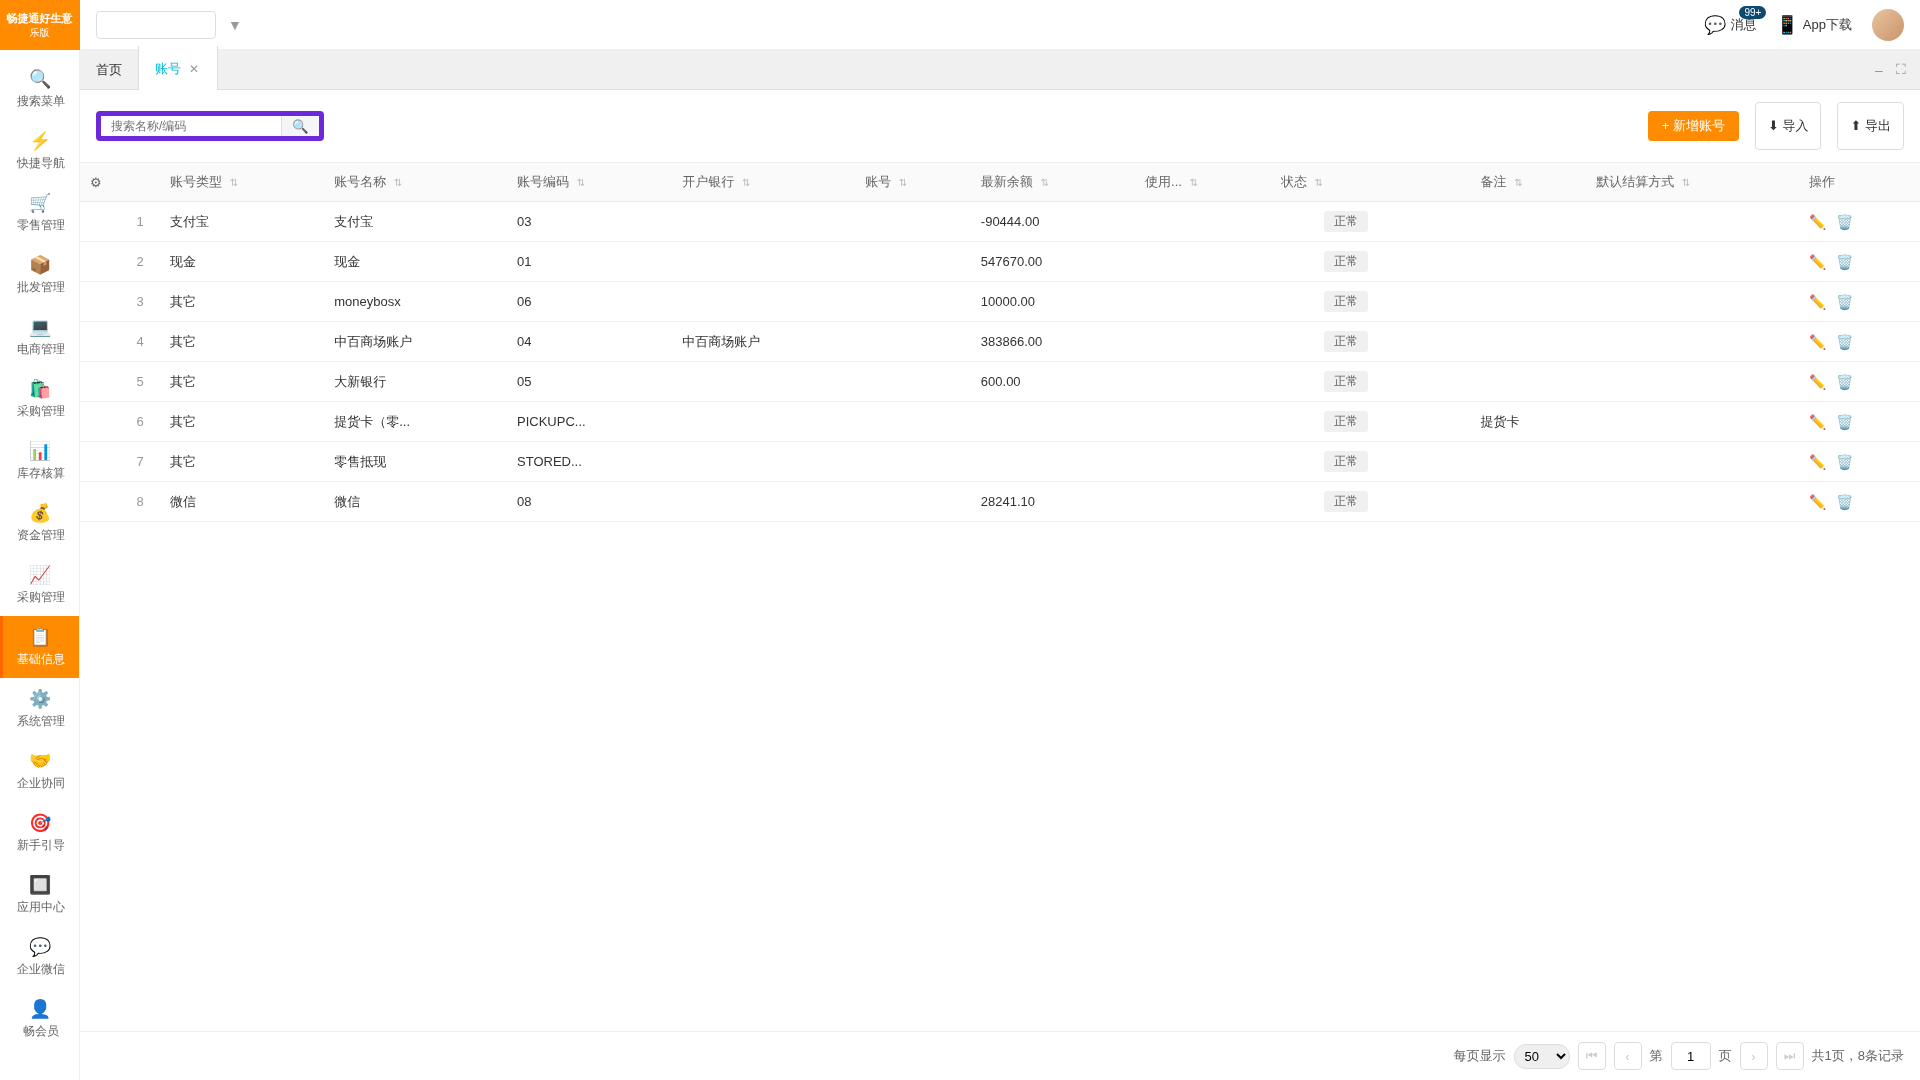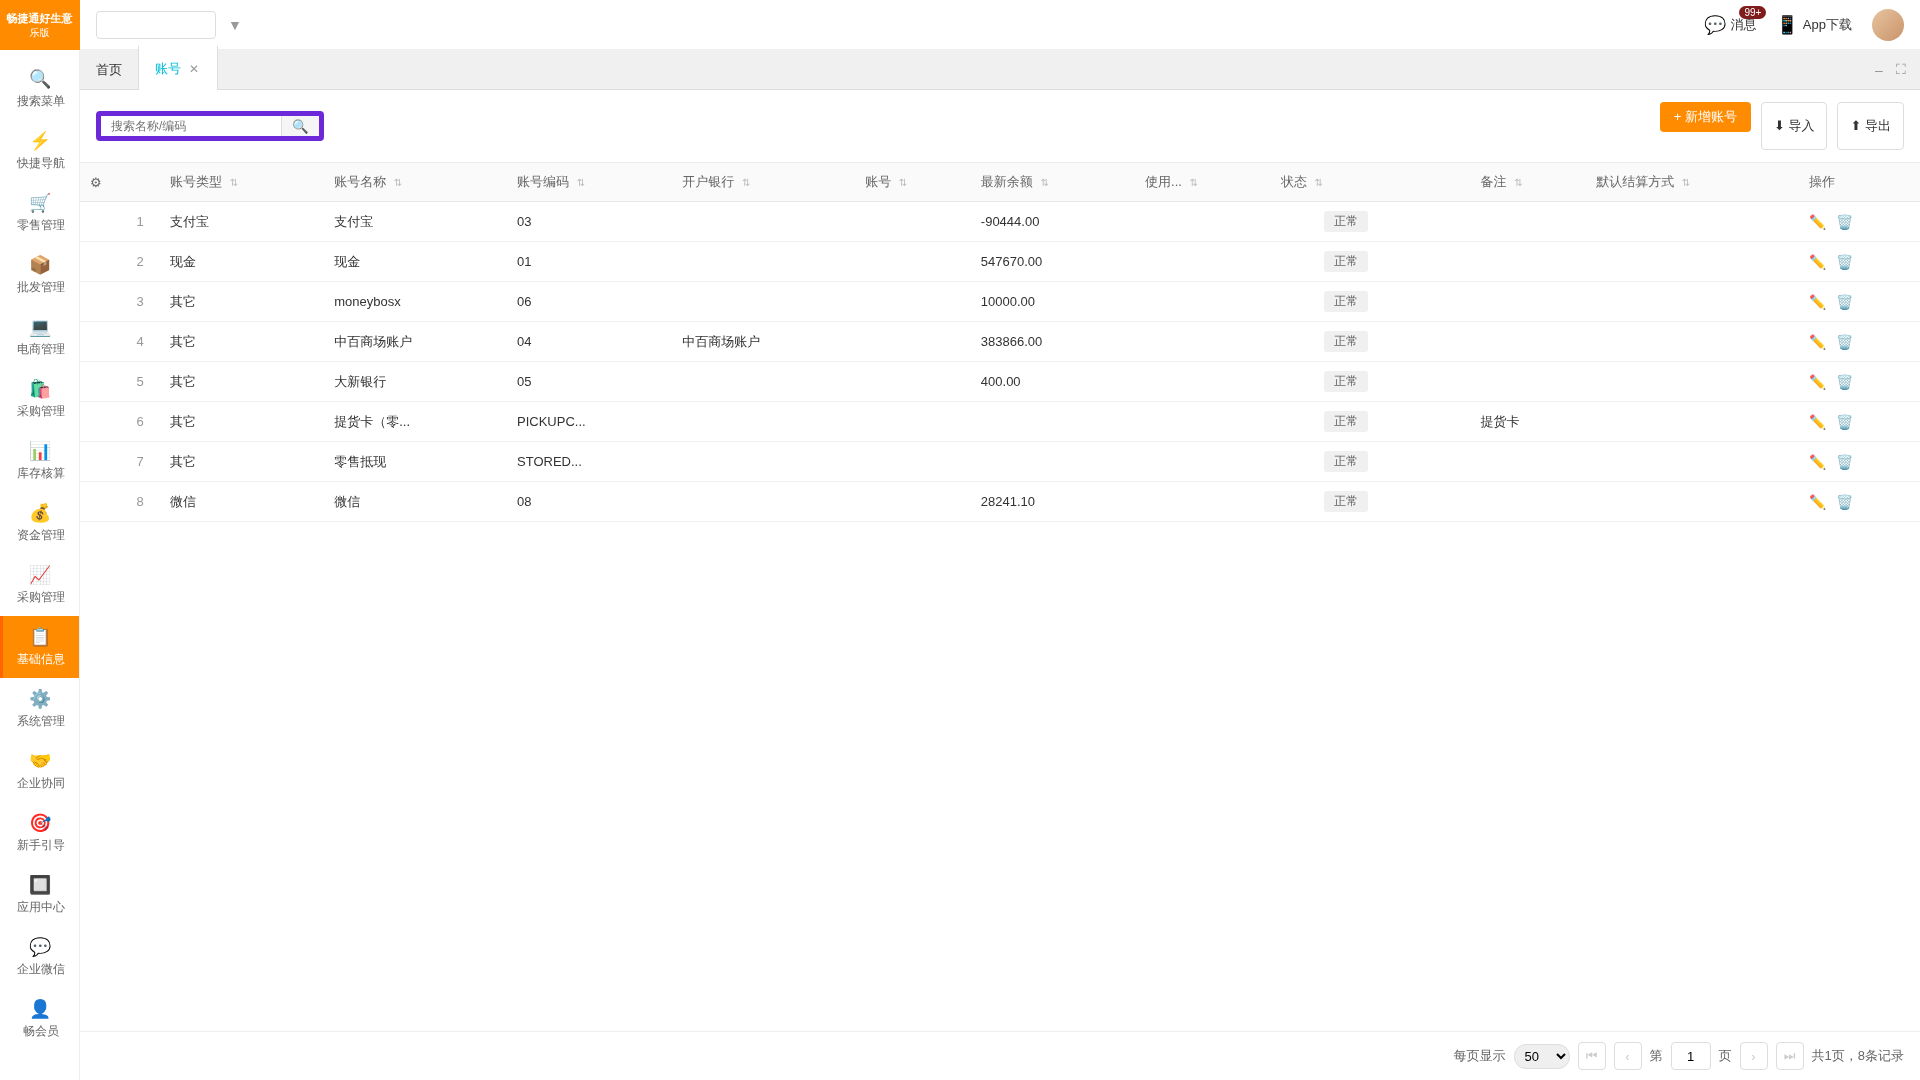--- a/index.html
+++ b/index.html
@@ -99,21 +99,21 @@
       gap: 20px;
     }
     .topbar-msg {
       display: flex;
       align-items: center;
       gap: 4px;
       cursor: pointer;
       position: relative;
     }
     .badge {
-      background: #7f1d1d;
+      background: #0c4a6e;
       color: white;
       font-size: 10px;
       border-radius: 10px;
       padding: 1px 5px;
       position: absolute;
       top: -8px;
       right: -10px;
     }
     .topbar-app {
       display: flex;
@@ -207,22 +207,22 @@
       border: none;
       border-left: 1px solid #ddd;
       padding: 0 10px;
       cursor: pointer;
       height: 100%;
       display: flex;
       align-items: center;
     }
     .toolbar-right {
       display: flex;
-      align-items: flex-start;
-      gap: 10px;
+      align-items: center;
+      gap: 16px;
     }
     .btn-primary {
       background: #ff8c00;
       color: white;
       border: none;
       border-radius: 4px;
       padding: 6px 14px;
       cursor: pointer;
       font-size: 13px;
       display: flex;
@@ -586,21 +586,21 @@
       </td>
     </tr>
             <tr>
       <td></td>
       <td class="row-num">5</td>
       <td>其它</td>
       <td>大新银行</td>
       <td>05</td>
       <td></td>
       <td></td>
-      <td>400.00</td>
+      <td>600.00</td>
       <td></td>
       <td><span class="status-normal">正常</span></td>
       <td></td>
       <td></td>
       <td>
         <div class="action-icons">
           <span class="action-icon" title="编辑">✏️</span>
           <span class="action-icon" title="删除">🗑️</span>
         </div>
       </td>

